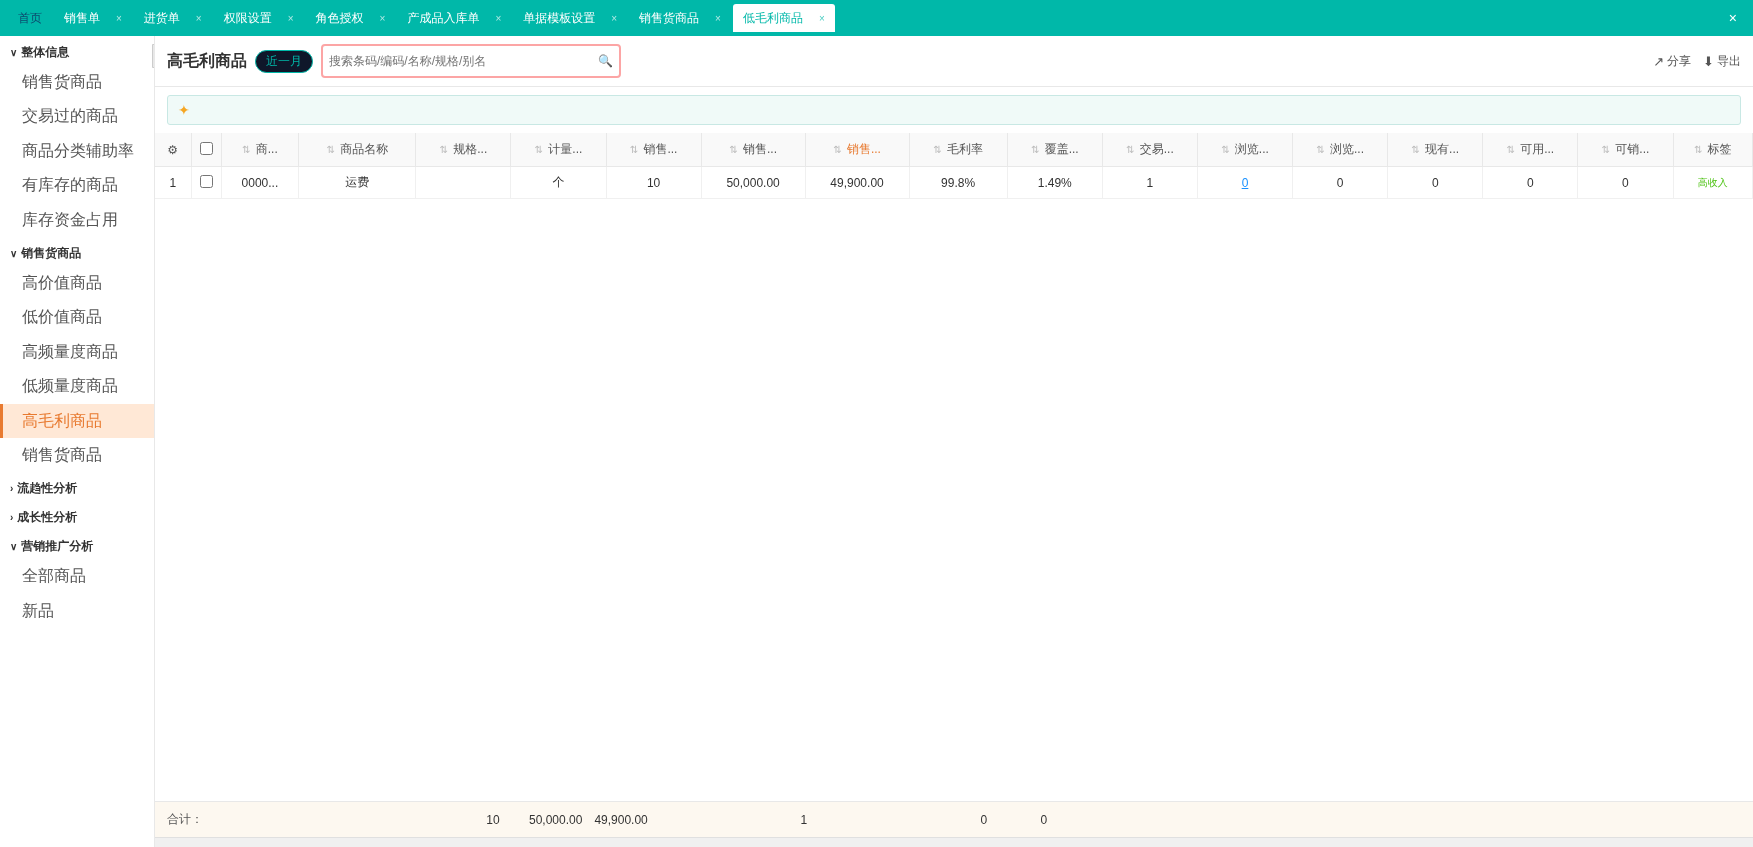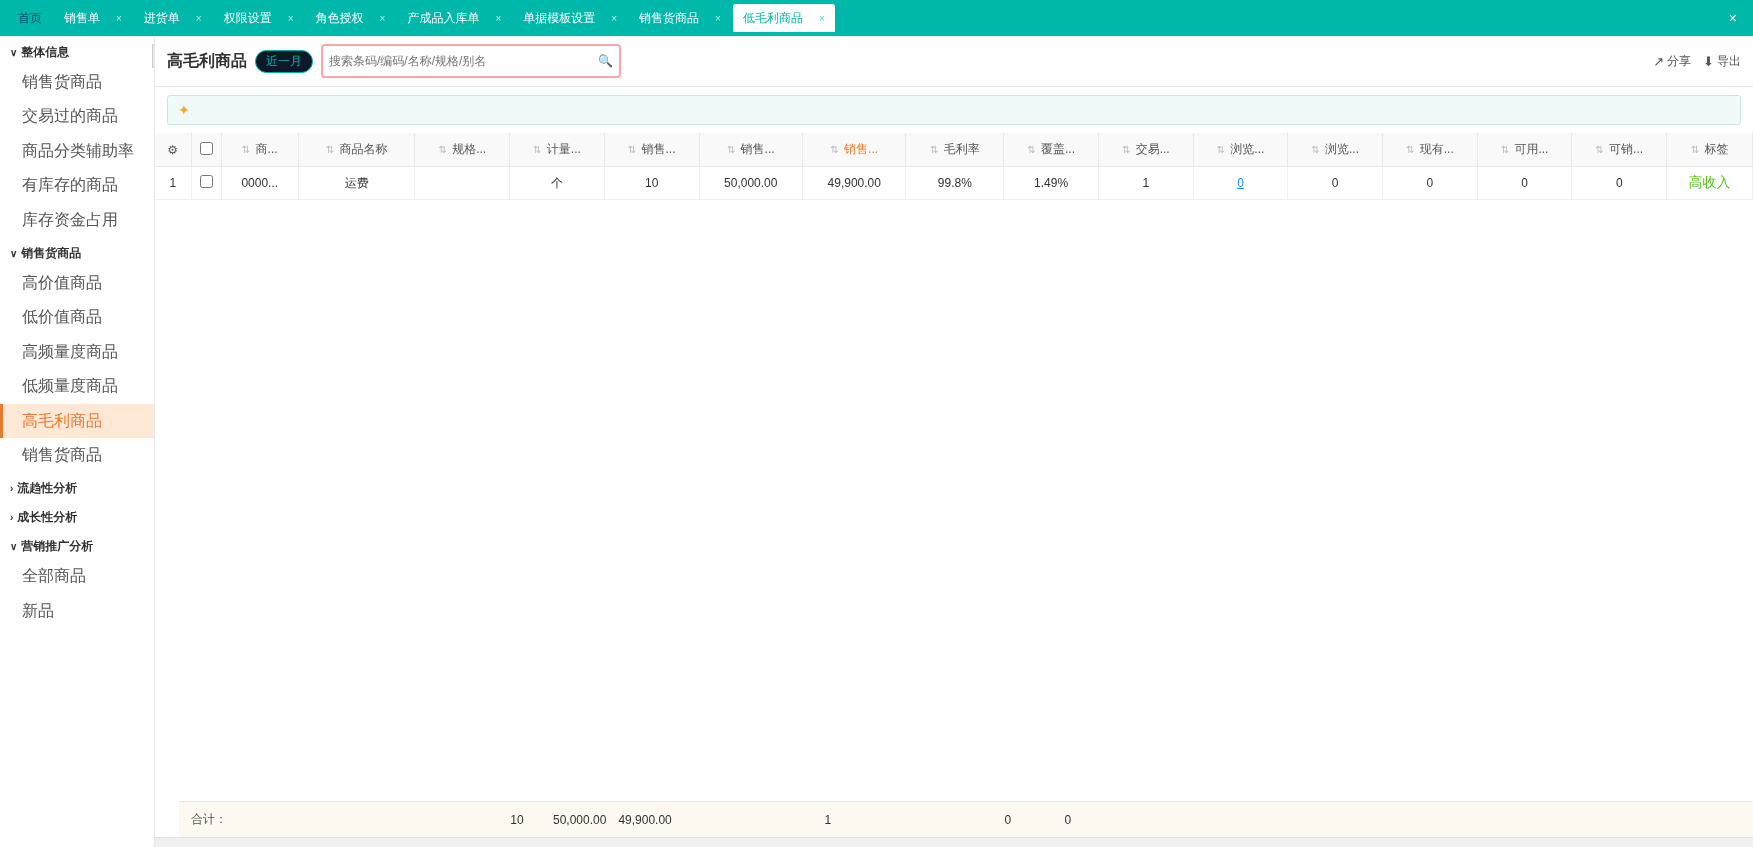--- a/index.html
+++ b/index.html
@@ -231,35 +231,34 @@
     }
     tbody td {
       padding: 7px 6px;
       text-align: center;
       color: #333;
       border-right: 1px solid #f0f0f0;
       white-space: nowrap;
     }
     .tag-high-income {
       color: #52c41a;
-      font-size: 14px;
+      font-size: 10px;
     }
     .link-cell { color: #1890ff; text-decoration: underline; cursor: pointer; }
 
     
     .footer-total {
       display: flex;
       align-items: center;
       background: #fdf8f0;
       border-top: 1px solid #e8e8e8;
       padding: 6px 12px;
       font-size: 12px;
       color: #333;
       min-height: 36px;
-      margin-left: 24px;
     }
     .footer-total .total-label { margin-right: 20px; color: #555; }
     .footer-total .total-values {
       display: flex;
       gap: 0;
     }
     .footer-cell {
       padding: 0 6px;
       min-width: 60px;
       text-align: center;

